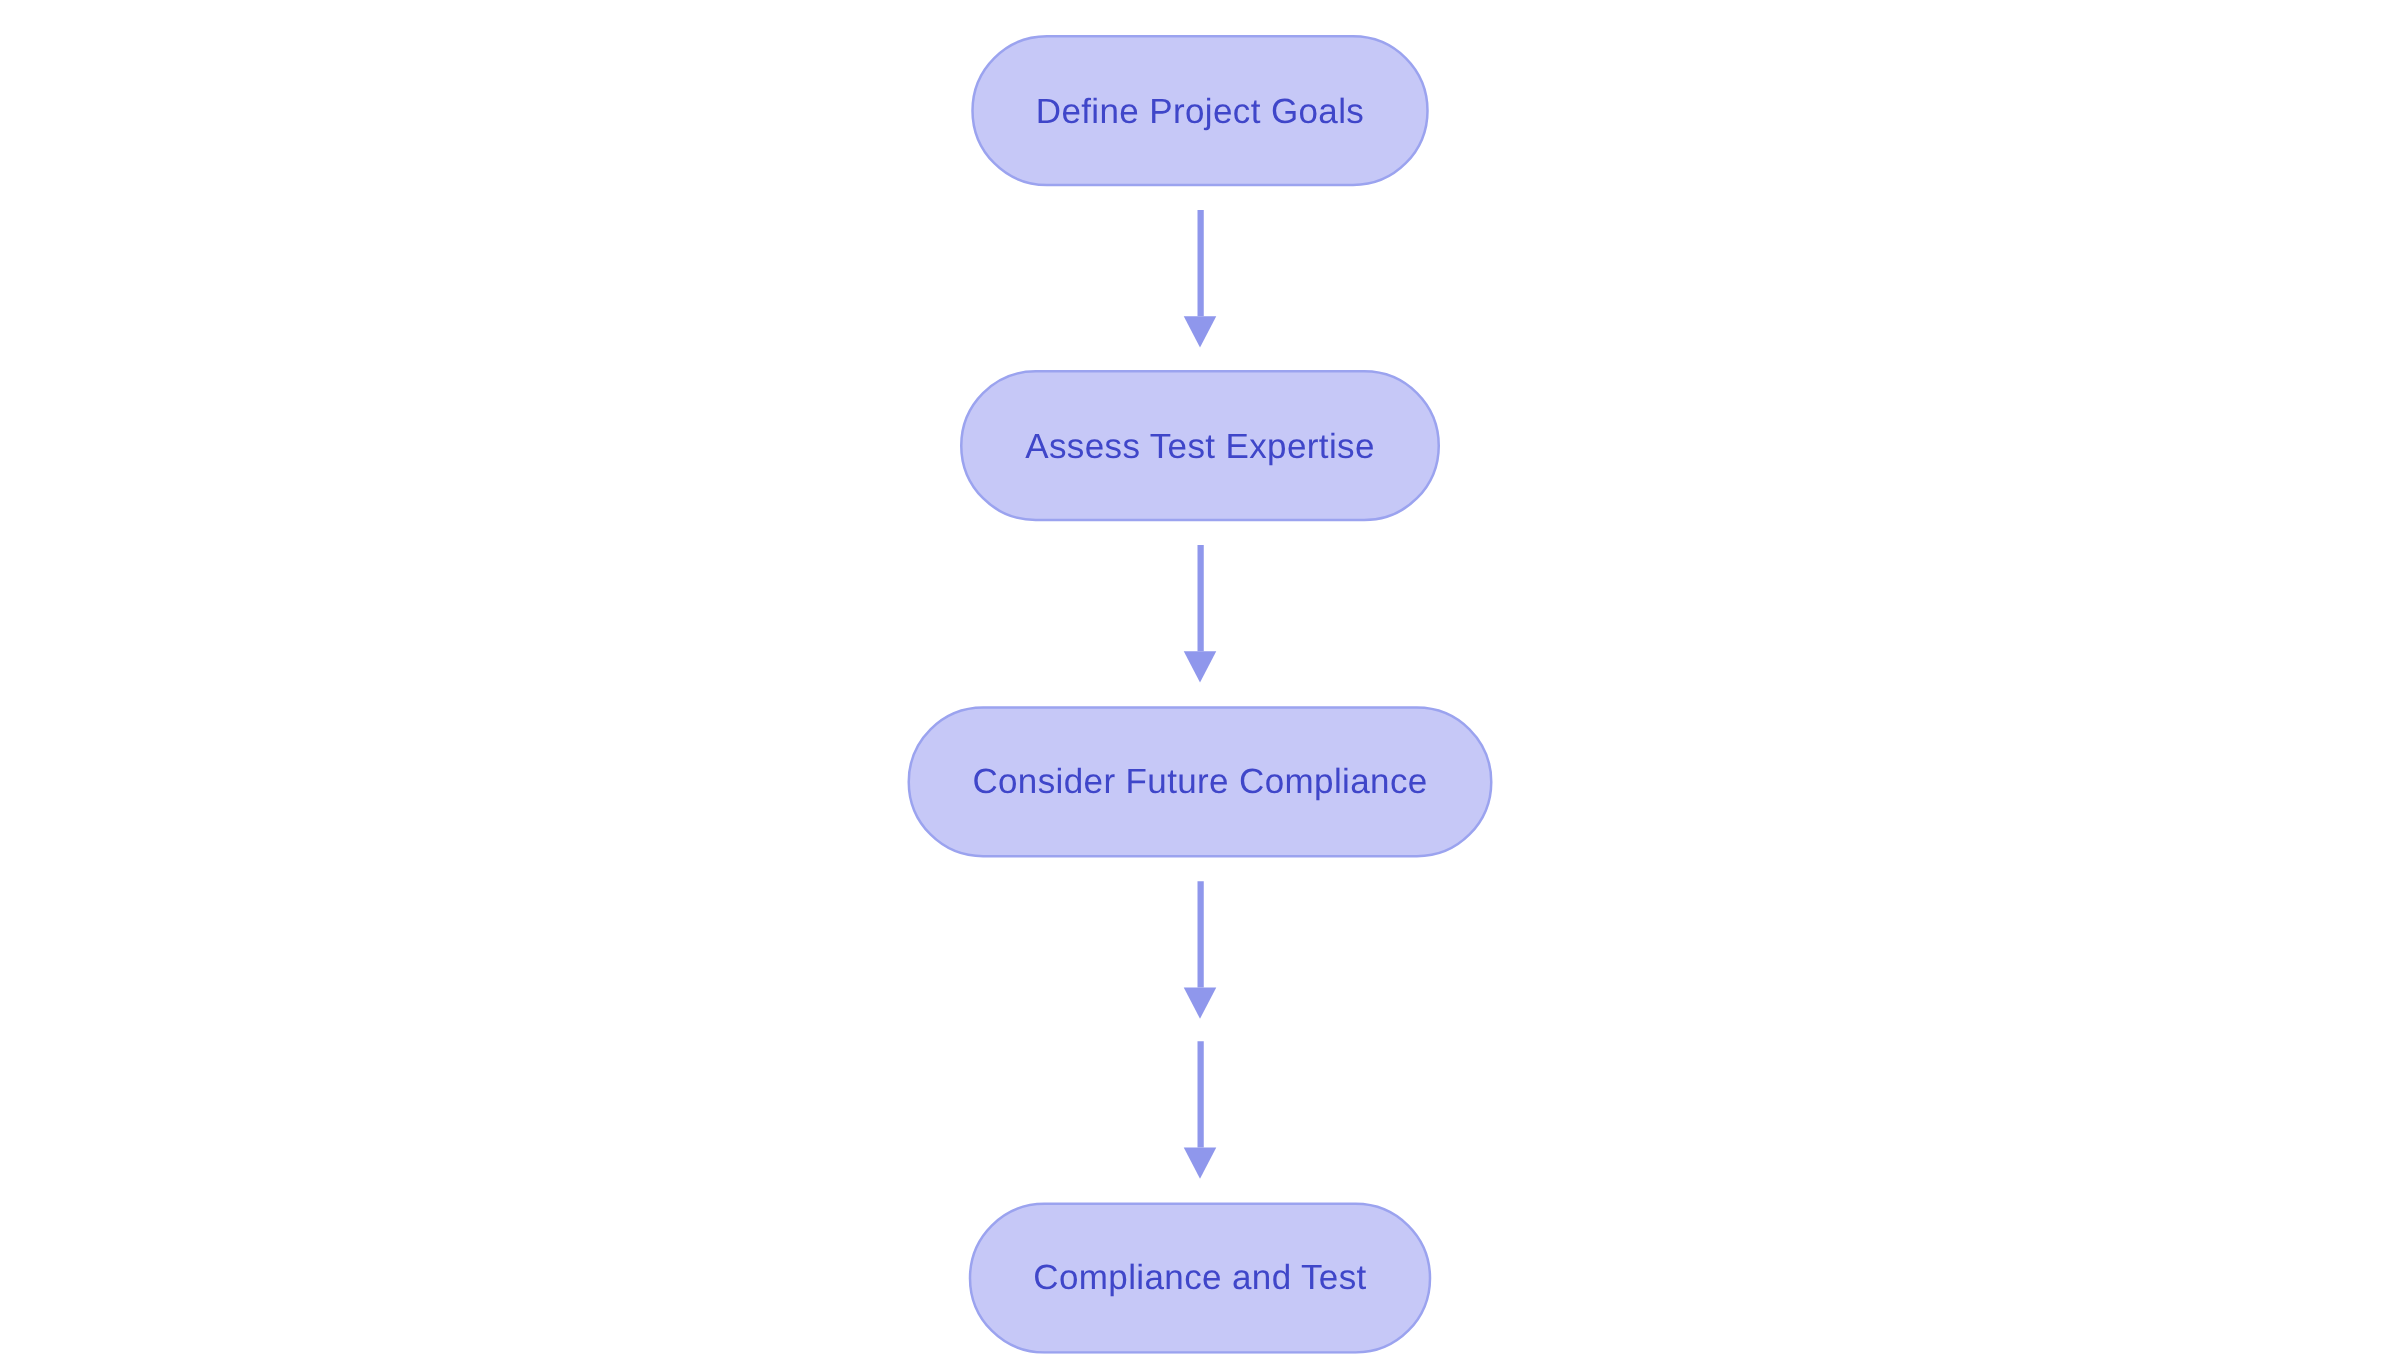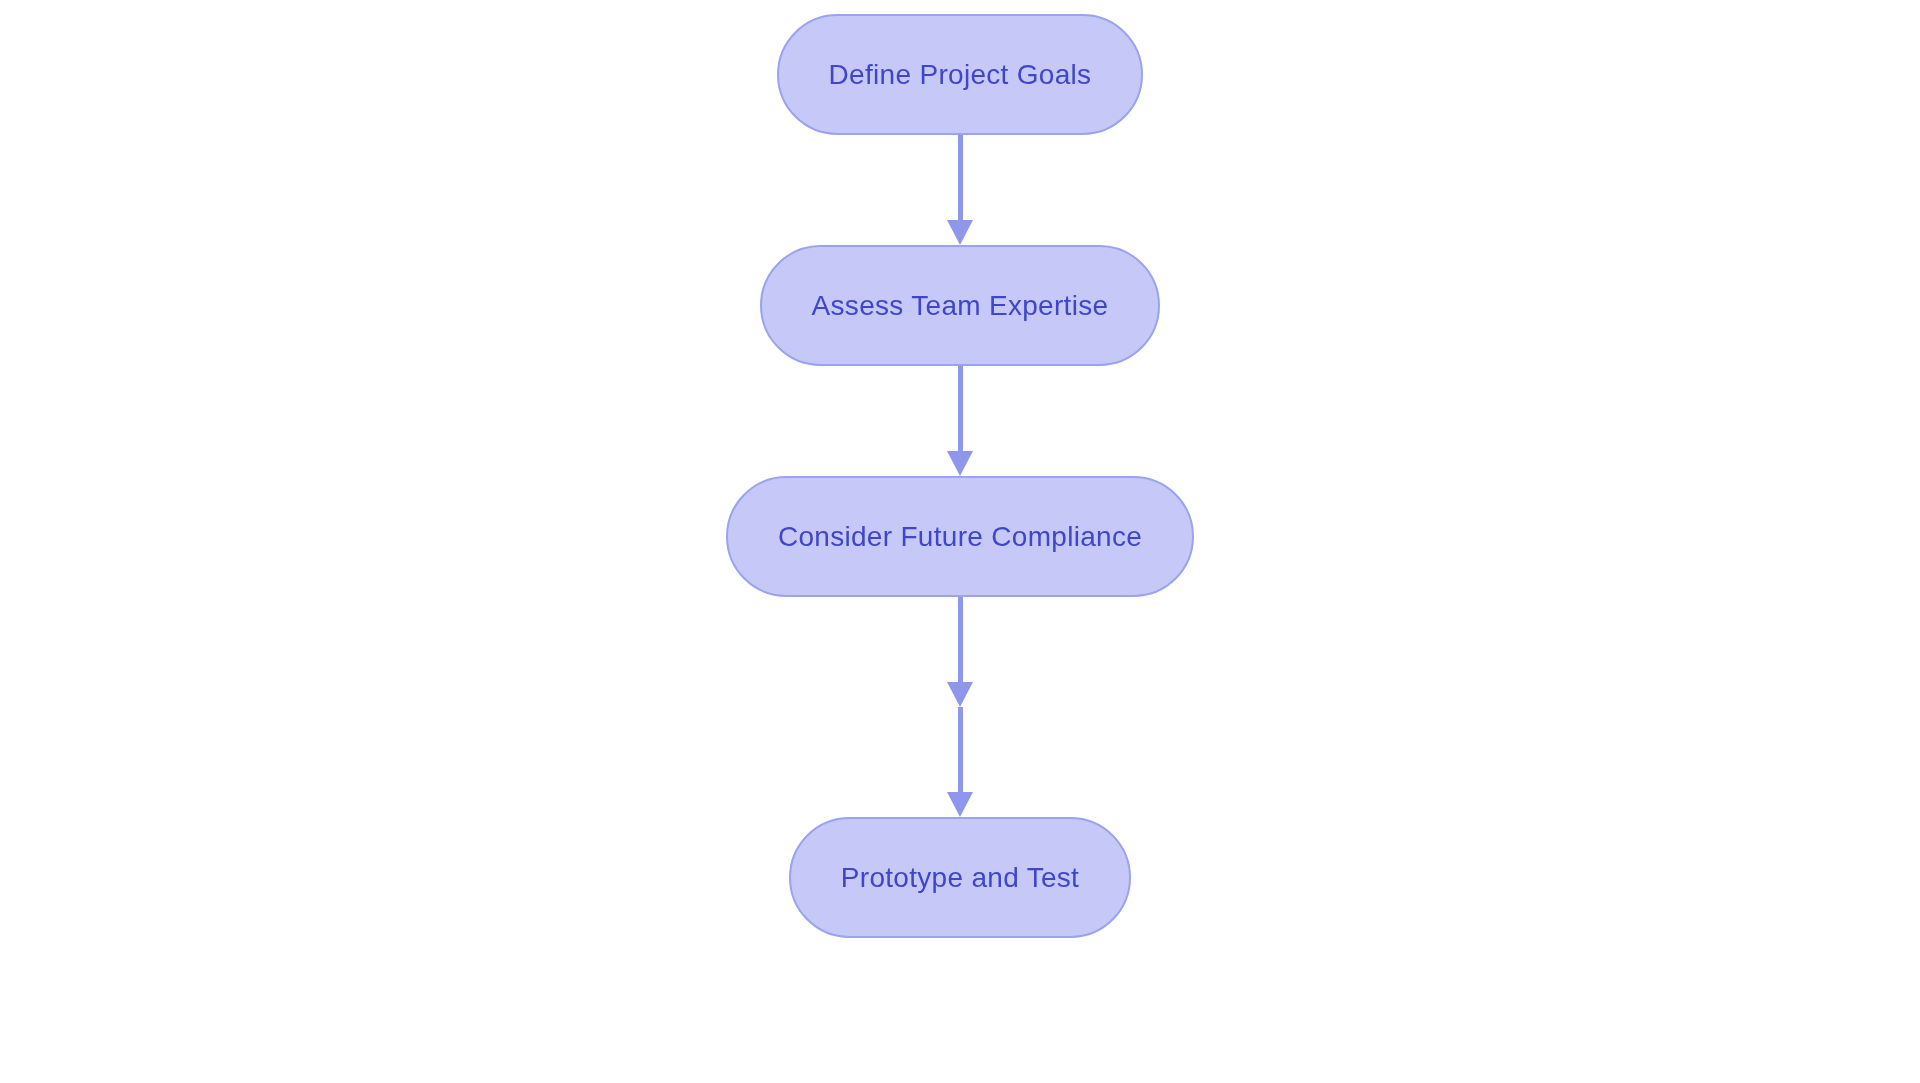--- a/index.html
+++ b/index.html
@@ -8,24 +8,25 @@
     width: 1920px;
     height: 1083px;
     background: var(--bg, #ffffff);
     overflow: hidden;
     font-family: "Liberation Sans", sans-serif;
   }
   .flowchart {
     width: 1920px;
     height: 1083px;
     box-sizing: border-box;
-    padding-top: 14px;
+    padding-top: 28px;
     display: flex;
     flex-direction: column;
     align-items: center;
+    justify-content: space-between;
   }
   .node {
     box-sizing: border-box;
     height: 121px;
     padding: 0 50px;
     display: inline-flex;
     align-items: center;
     justify-content: center;
     background: var(--node-fill, #c6c8f7);
     border: 2px solid var(--node-border, #9ba3ef);
@@ -65,21 +66,21 @@
   <div class="node">
     <span>Define Project Goals</span>
   </div>
 
   <div class="arrow">
     <div class="arrow-line"></div>
     <div class="arrow-head"></div>
   </div>
 
   <div class="node">
-    <span>Assess Team Expertise</span>
+    <span>Assess Test Expertise</span>
   </div>
 
   <div class="arrow">
     <div class="arrow-line"></div>
     <div class="arrow-head"></div>
   </div>
 
   <div class="node">
     <span>Consider Future Compliance</span>
   </div>
@@ -89,16 +90,16 @@
     <div class="arrow-head"></div>
   </div>
 
 
   <div class="arrow">
     <div class="arrow-line"></div>
     <div class="arrow-head"></div>
   </div>
 
   <div class="node">
-    <span>Prototype and Test</span>
+    <span>Compliance and Test</span>
   </div>
 
 </div>
 
 </body></html>

